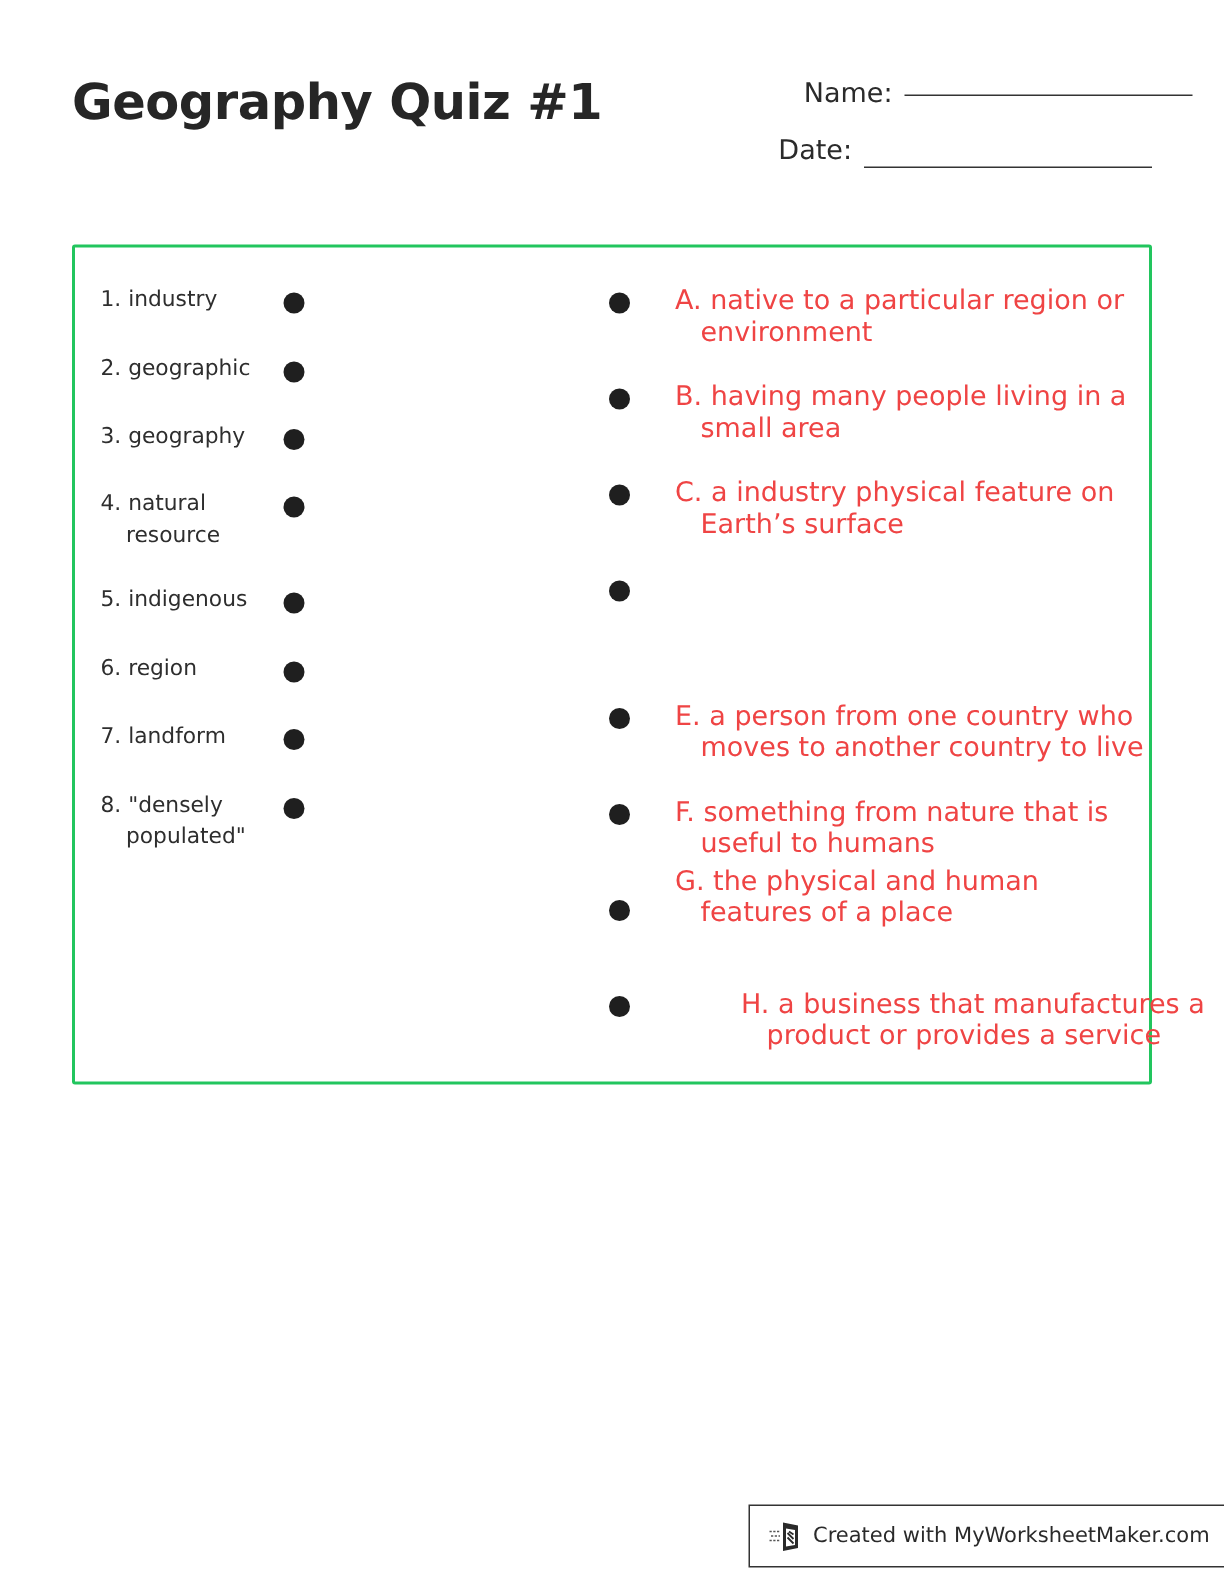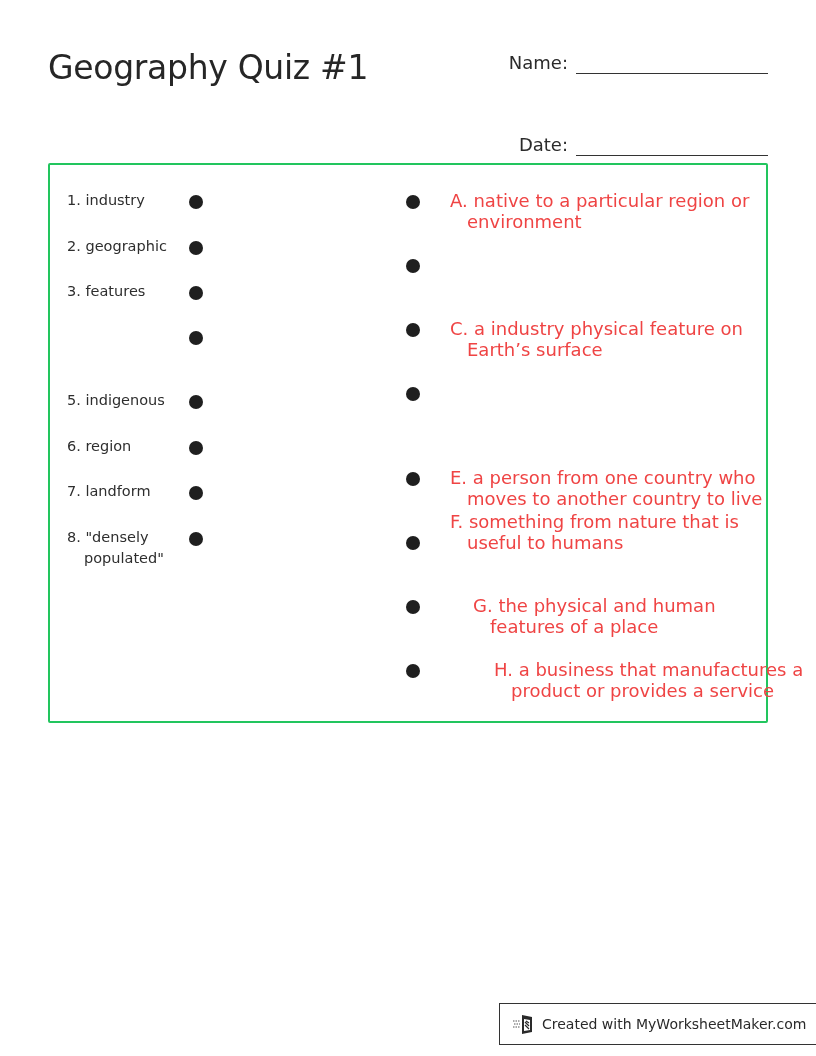--- a/index.html
+++ b/index.html
@@ -13,21 +13,21 @@
       position: relative;
       font-family: "DejaVu Sans", "Liberation Sans", sans-serif;
       color: #2b2b2b;
       overflow: hidden;
     }
     .title {
       position: absolute;
       left: 48px;
       top: 48px;
       font-size: 33px;
-      font-weight: normal;
+      font-weight: bold;
       letter-spacing: -0.3px;
       color: #262626;
       margin: 0;
       line-height: 40px;
     }
     .field-row {
       position: absolute;
       display: flex;
       align-items: flex-end;
     }
@@ -38,22 +38,22 @@
       width: 70px;
       margin-right: 8px;
       line-height: 22px;
     }
     .field-line {
       width: 192px;
       height: 0;
       border-bottom: 1.5px solid #333;
       margin-bottom: 0px;
     }
-    .name-row { left: 498px; top: 52px; }
-    .date-row { left: 498px; top: 90px; margin-top: 44px; }
+    .name-row { left: 525px; top: 52px; align-items: center; }
+    .date-row { left: 498px; top: 90px; }
 
     .quiz-box {
       position: absolute;
       left: 48px;
       top: 163px;
       width: 716px;
       height: 556px;
       border: 2px solid #22c55e;
       border-radius: 2px;
     }
@@ -135,24 +135,28 @@
   <div class="dot term-dot" style="top:30px;"></div>
 
   <div class="term" style="top:71px;">
     <span>2.</span>
     <span>geographic</span>
   </div>
   <div class="dot term-dot" style="top:76px;"></div>
 
   <div class="term" style="top:116px;">
     <span>3.</span>
-    <span>features</span>
+    <span>geography</span>
   </div>
   <div class="dot term-dot" style="top:121px;"></div>
 
+  <div class="term wrap" style="top:161px; width:100px; left:17px;">
+    <span>4.</span>
+    <span>natural resource</span>
+  </div>
   <div class="dot term-dot" style="top:166px;"></div>
 
   <div class="term" style="top:225px;">
     <span>5.</span>
     <span>indigenous</span>
   </div>
   <div class="dot term-dot" style="top:230px;"></div>
 
   <div class="term" style="top:271px;">
     <span>6.</span>
@@ -172,43 +176,47 @@
   </div>
   <div class="dot term-dot" style="top:367px;"></div>
 
   <div class="dot def-dot" style="top:30px;"></div>
   <div class="def" style="top:25px;">
     <span>A.</span>
     <span>native to a particular region or environment</span>
   </div>
 
   <div class="dot def-dot" style="top:94px;"></div>
+  <div class="def" style="top:89px;">
+    <span>B.</span>
+    <span>having many people living in a small area</span>
+  </div>
 
   <div class="dot def-dot" style="top:158px;"></div>
   <div class="def" style="top:153px;">
     <span>C.</span>
     <span>a industry physical feature on Earth’s surface</span>
   </div>
 
   <div class="dot def-dot" style="top:222px;"></div>
 
   <div class="dot def-dot" style="top:307px;"></div>
   <div class="def" style="top:302px;">
     <span>E.</span>
     <span>a person from one country who moves to another country to live</span>
   </div>
 
   <div class="dot def-dot" style="top:371px;"></div>
-  <div class="def" style="top:346px;">
+  <div class="def" style="top:366px;">
     <span>F.</span>
     <span>something from nature that is useful to humans</span>
   </div>
 
   <div class="dot def-dot" style="top:435px;"></div>
-  <div class="def" style="top:430px;margin-left:23px;">
+  <div class="def" style="top:412px;">
     <span>G.</span>
     <span>the physical and human features of a place</span>
   </div>
 
   <div class="dot def-dot" style="top:499px;"></div>
   <div class="def" style="top:494px;margin-left:44px;">
     <span>H.</span>
     <span>a business that manufactures a product or provides a service</span>
   </div>
 </div>

